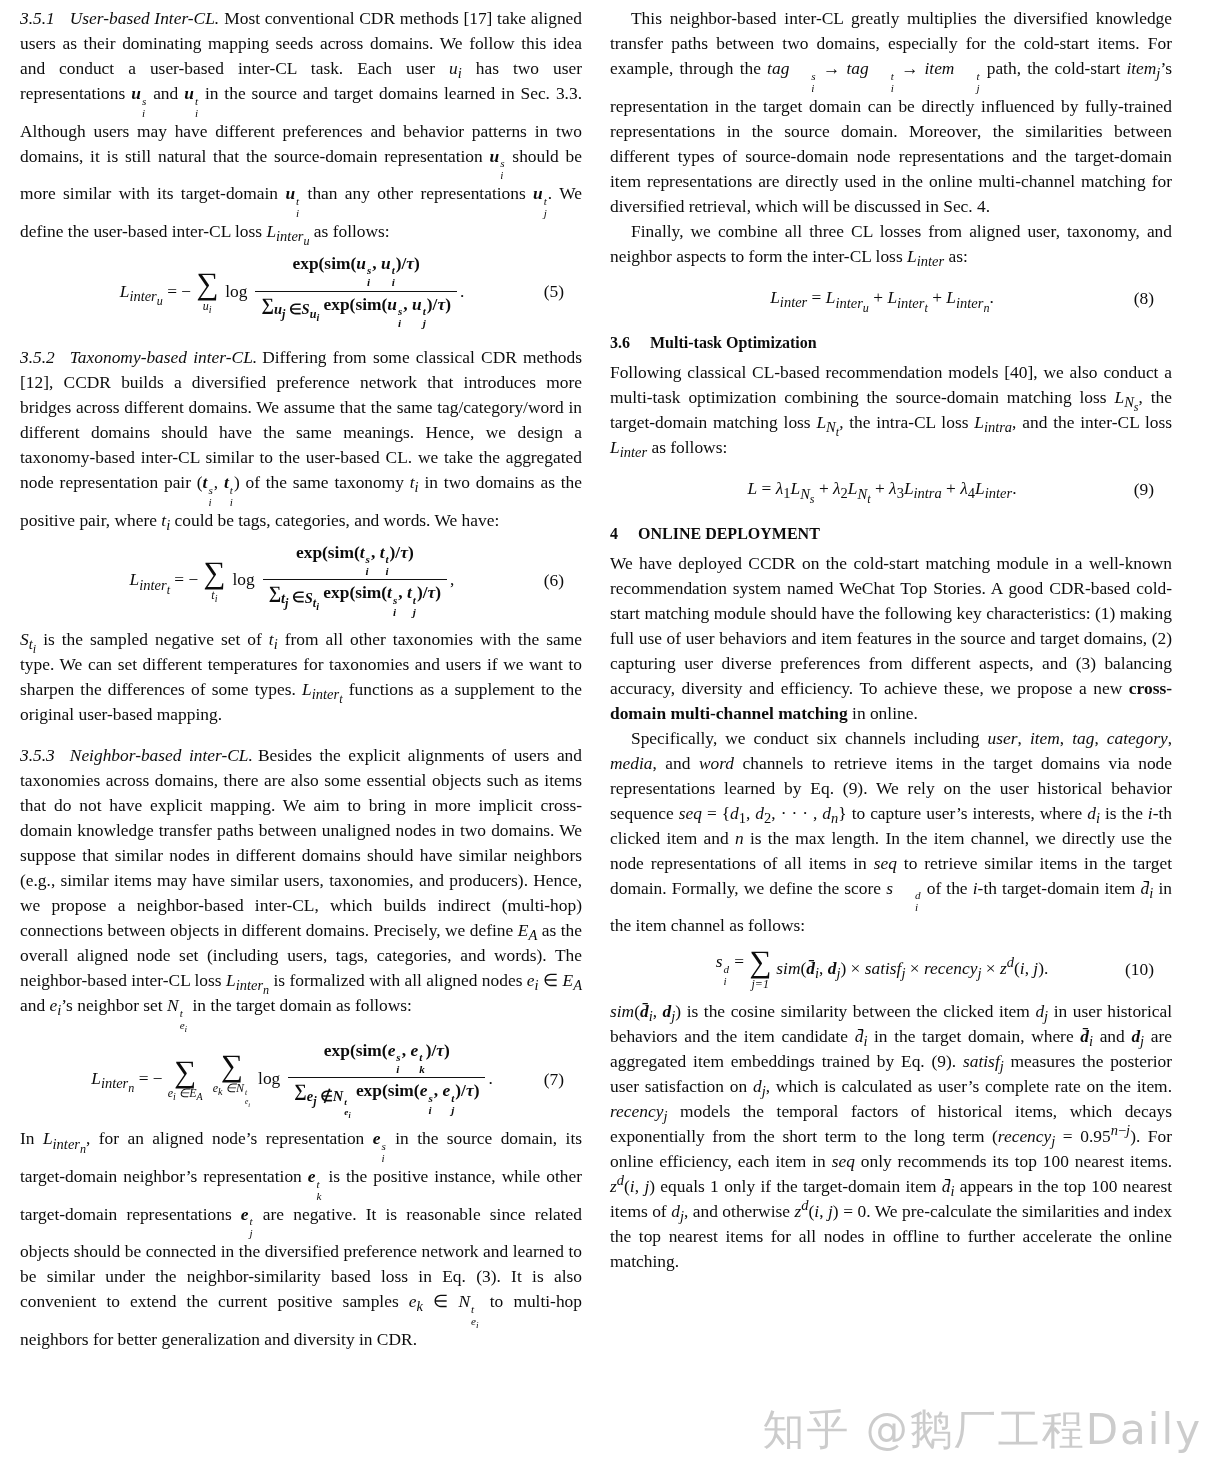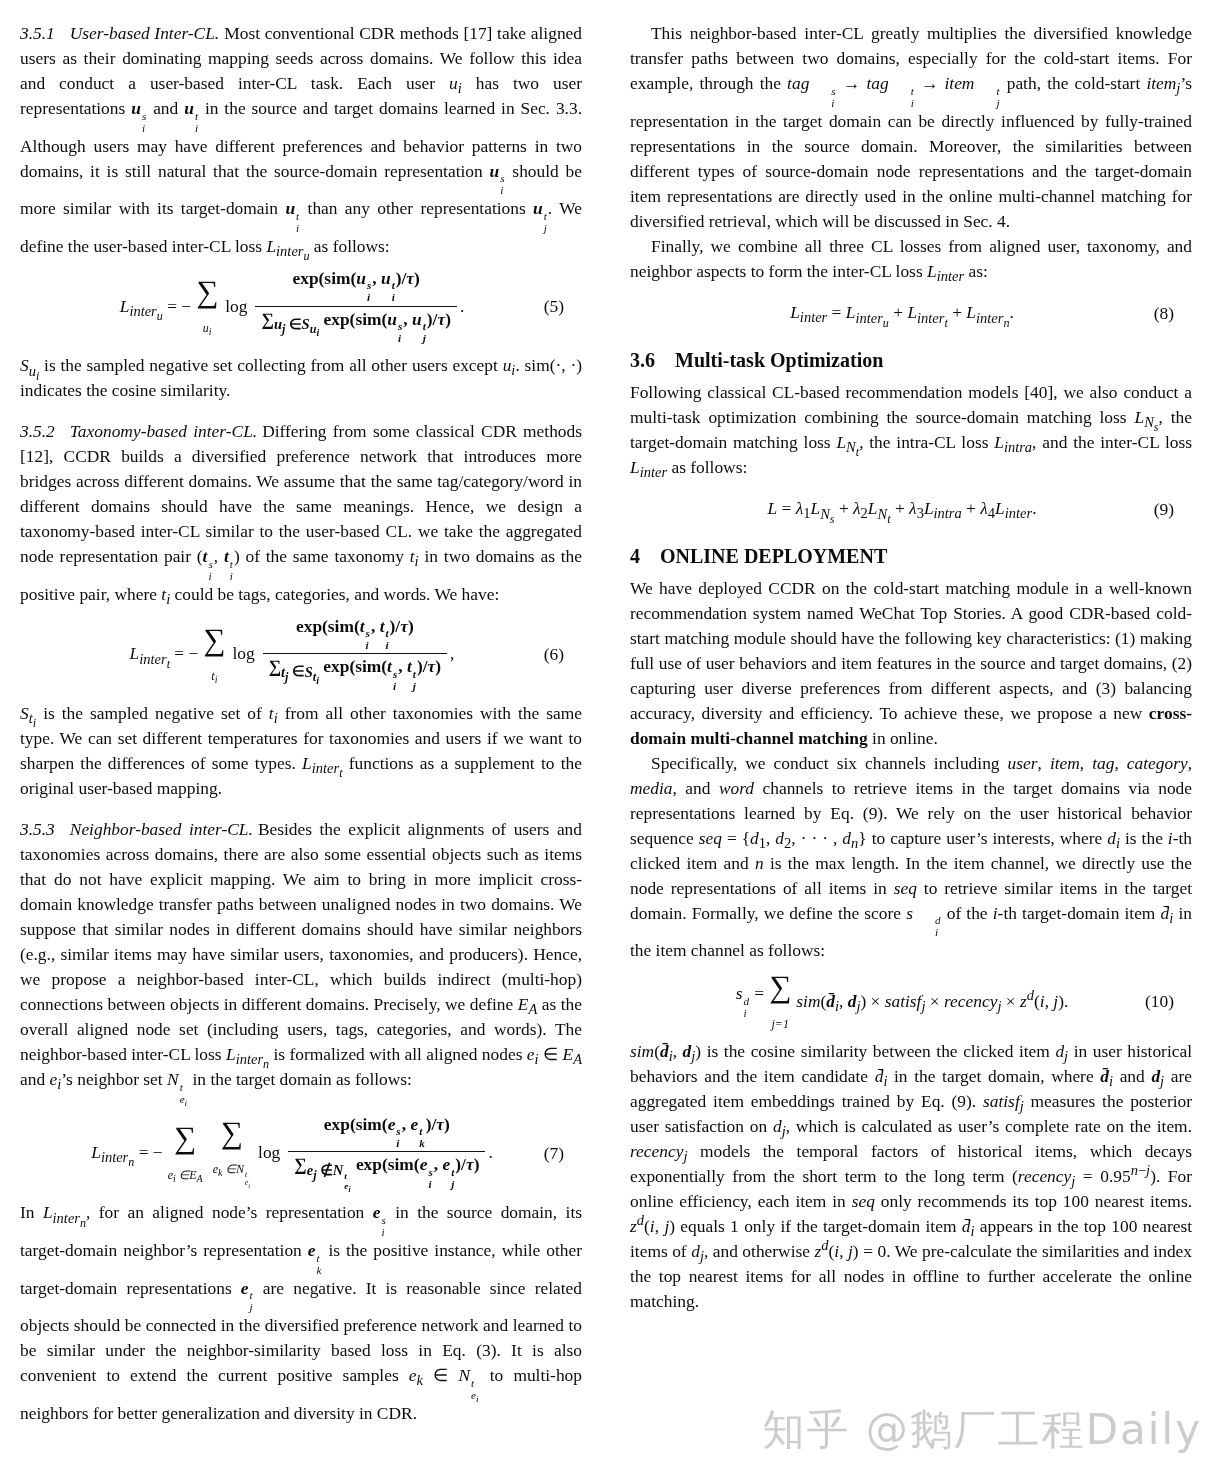--- a/index.html
+++ b/index.html
@@ -1,37 +1,37 @@
 <!DOCTYPE html>
 <html><head>
 <meta charset="utf-8">
 <style>
   html,body{margin:0;padding:0;background:#ffffff;}
   #page{position:relative;width:1218px;height:1474px;background:#fff;overflow:hidden;
         font-family:"Liberation Serif",serif;color:#0c0c0c;}
-  #cols{position:relative;display:flex;gap:48px;padding:21px 26px 0 20px;z-index:1;}
+  #cols{position:relative;display:flex;gap:28px;padding:6px 26px 0 20px;z-index:1;}
   .col{width:562px;flex:0 0 562px;}
   .para{font-size:17.4px;line-height:25px;text-align:justify;margin:0;}
   .para.indent{text-indent:21px;}
   .subsec{margin-top:16px;}
   .subsec-num{font-style:italic;margin-right:15px;}
   .subsec-title{font-style:italic;margin-right:5px;}
-  .sechead{display:flex;align-items:baseline;font-weight:bold;font-size:20px;
+  .sechead{display:flex;align-items:baseline;font-weight:bold;font-size:16px;
            margin:16px 0 8px 0;}
   .sechead .num{margin-right:20px;}
   
   .eq{position:relative;display:flex;align-items:center;justify-content:center;
       margin:9px 18px 9px 0;font-size:17.4px;min-height:40px;}
   .eq-body{display:inline-flex;align-items:center;}
   .eq-label{position:absolute;right:0;top:50%;transform:translateY(-50%);}
   .m{white-space:nowrap;}
   .op{margin:0 5px 0 2px;}
   .sum{display:inline-flex;flex-direction:column;align-items:center;margin:0 5px;}
   .sum .sigma{font-size:31px;line-height:0.95;}
-  .sum .under{font-size:12px;line-height:1.05;margin-top:16px;font-style:italic;text-align:right;}
+  .sum .under{font-size:12px;line-height:1.05;margin-top:1px;font-style:italic;text-align:right;}
   .frac{display:inline-flex;flex-direction:column;align-items:center;text-align:center;
         margin:0 3px;font-weight:bold;}
   .frac .num{padding:0 6px 2px 6px;}
   .frac .den{border-top:1.2px solid #111;padding:2px 6px 0 6px;}
   
   .ss{display:inline-flex;flex-direction:column;align-items:flex-start;
       font-size:0.64em;line-height:1.08;font-style:italic;vertical-align:-0.5em;
       margin-left:1px;margin-right:1px;}
   .ss span{display:block;}
   b.v{font-style:italic;}
@@ -89,21 +89,20 @@
                 </span>, <b class="v">u</b><span class="ss">
                   <span>t</span>
                   <span>j</span>
                 </span>)/<i>τ</i>)</span>
             </span>
           <span class="m">.</span>
         </div>
         <span class="eq-label">(5)</span>
       </div>
 
-      <p class="para"><i>S<sub>u<sub>i</sub></sub></i> is the sampled negative set collecting from all other users except <i>u<sub>i</sub></i>. sim(·, ·) indicates the cosine similarity.</p>
 
       <p class="para subsec"><span class="subsec-num">3.5.2</span><span class="subsec-title">Taxonomy-based inter-CL.</span><span>Differing from some classical CDR methods [12], CCDR builds a diversified preference network that introduces more bridges across different domains. We assume that the same tag/category/word in different domains should have the same meanings. Hence, we design a taxonomy-based inter-CL similar to the user-based CL. we take the aggregated node representation pair (<b class="v">t</b><span class="ss">
               <span>s</span>
               <span>i</span>
             </span>, <b class="v">t</b><span class="ss">
               <span>t</span>
               <span>i</span>
             </span>) of the same taxonomy <i>t<sub>i</sub></i> in two domains as the positive pair, where <i>t<sub>i</sub></i> could be tags, categories, and words. We have:</span></p>
 
       <div class="eq">

